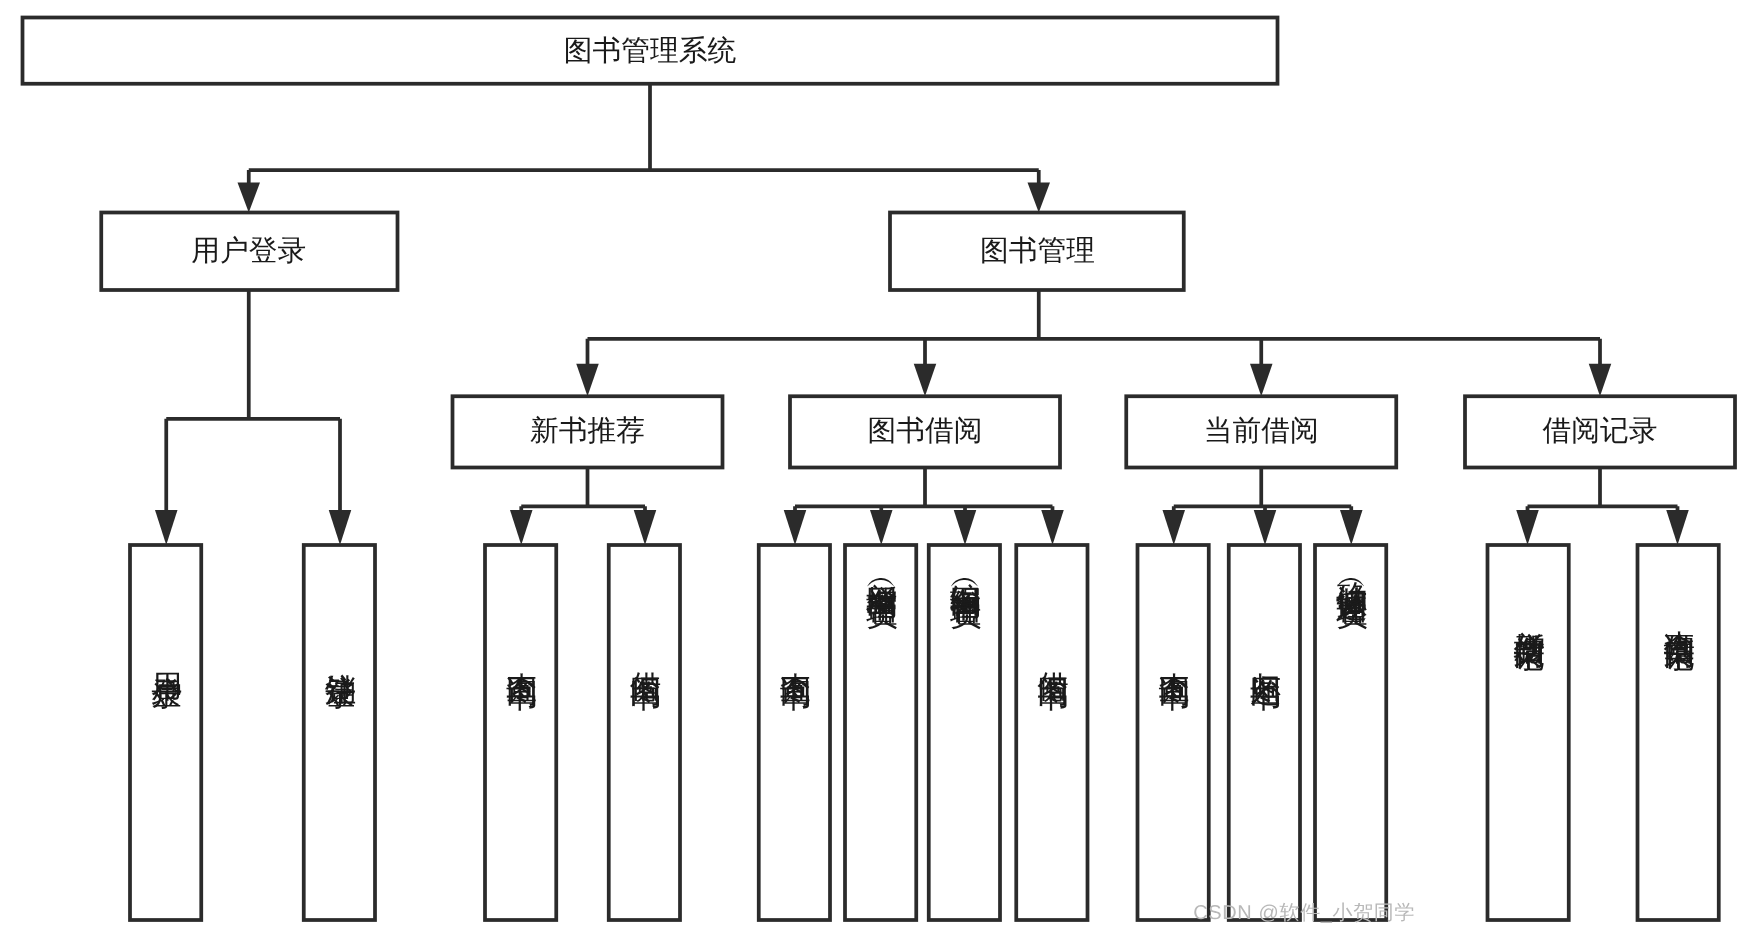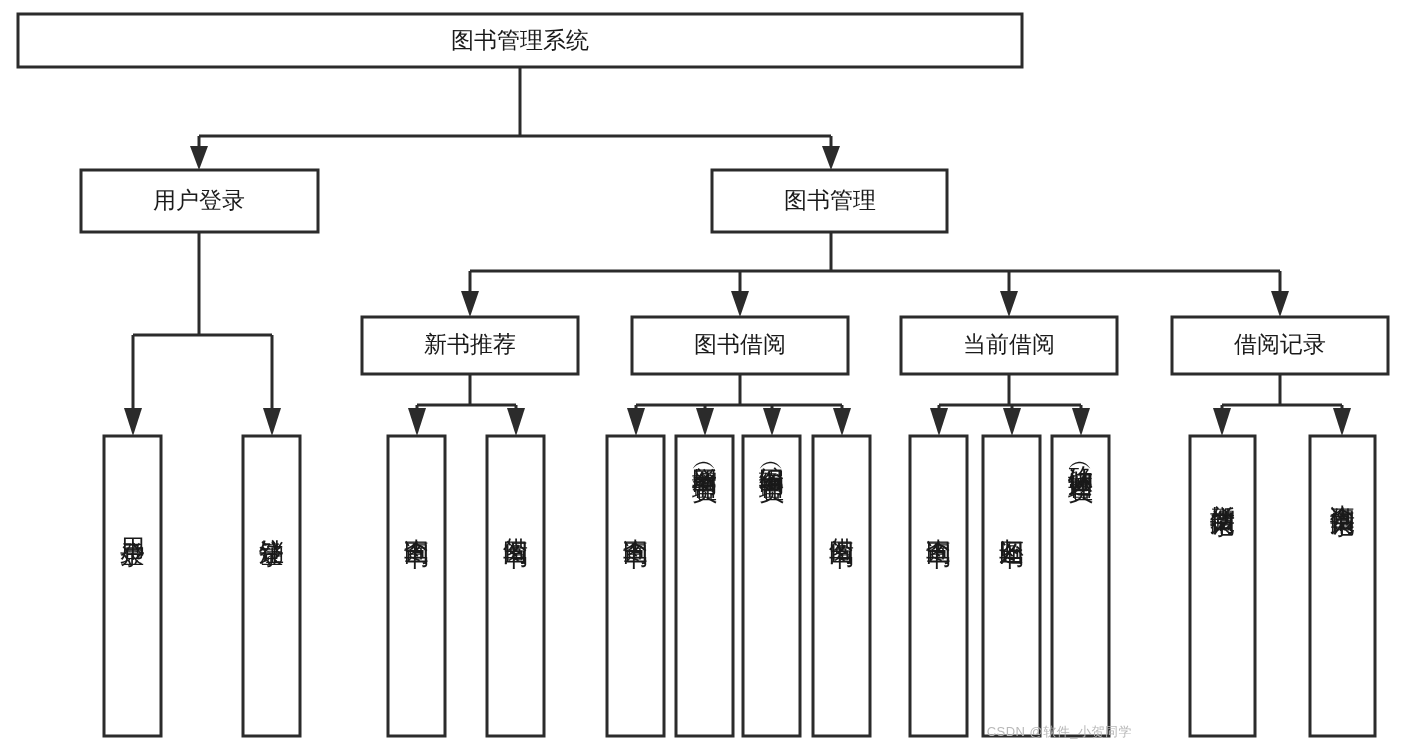--- a/index.html
+++ b/index.html
@@ -66,21 +66,21 @@
     letter-spacing: 2px;
     color: #1a1a1a;
     white-space: nowrap;
     text-align: center;
   }
   .watermark {
     position: absolute;
     right: 8px;
     bottom: 6px;
     font-family: "Liberation Sans", "DejaVu Sans", sans-serif;
-    font-size: 13px;
+    font-size: 16px;
     color: #b8b8b8;
     letter-spacing: 0.5px;
     white-space: nowrap;
     margin-left: 32px;
   }
 </style>
 </head>
 <body>
 
 <div id="diagram-root">

